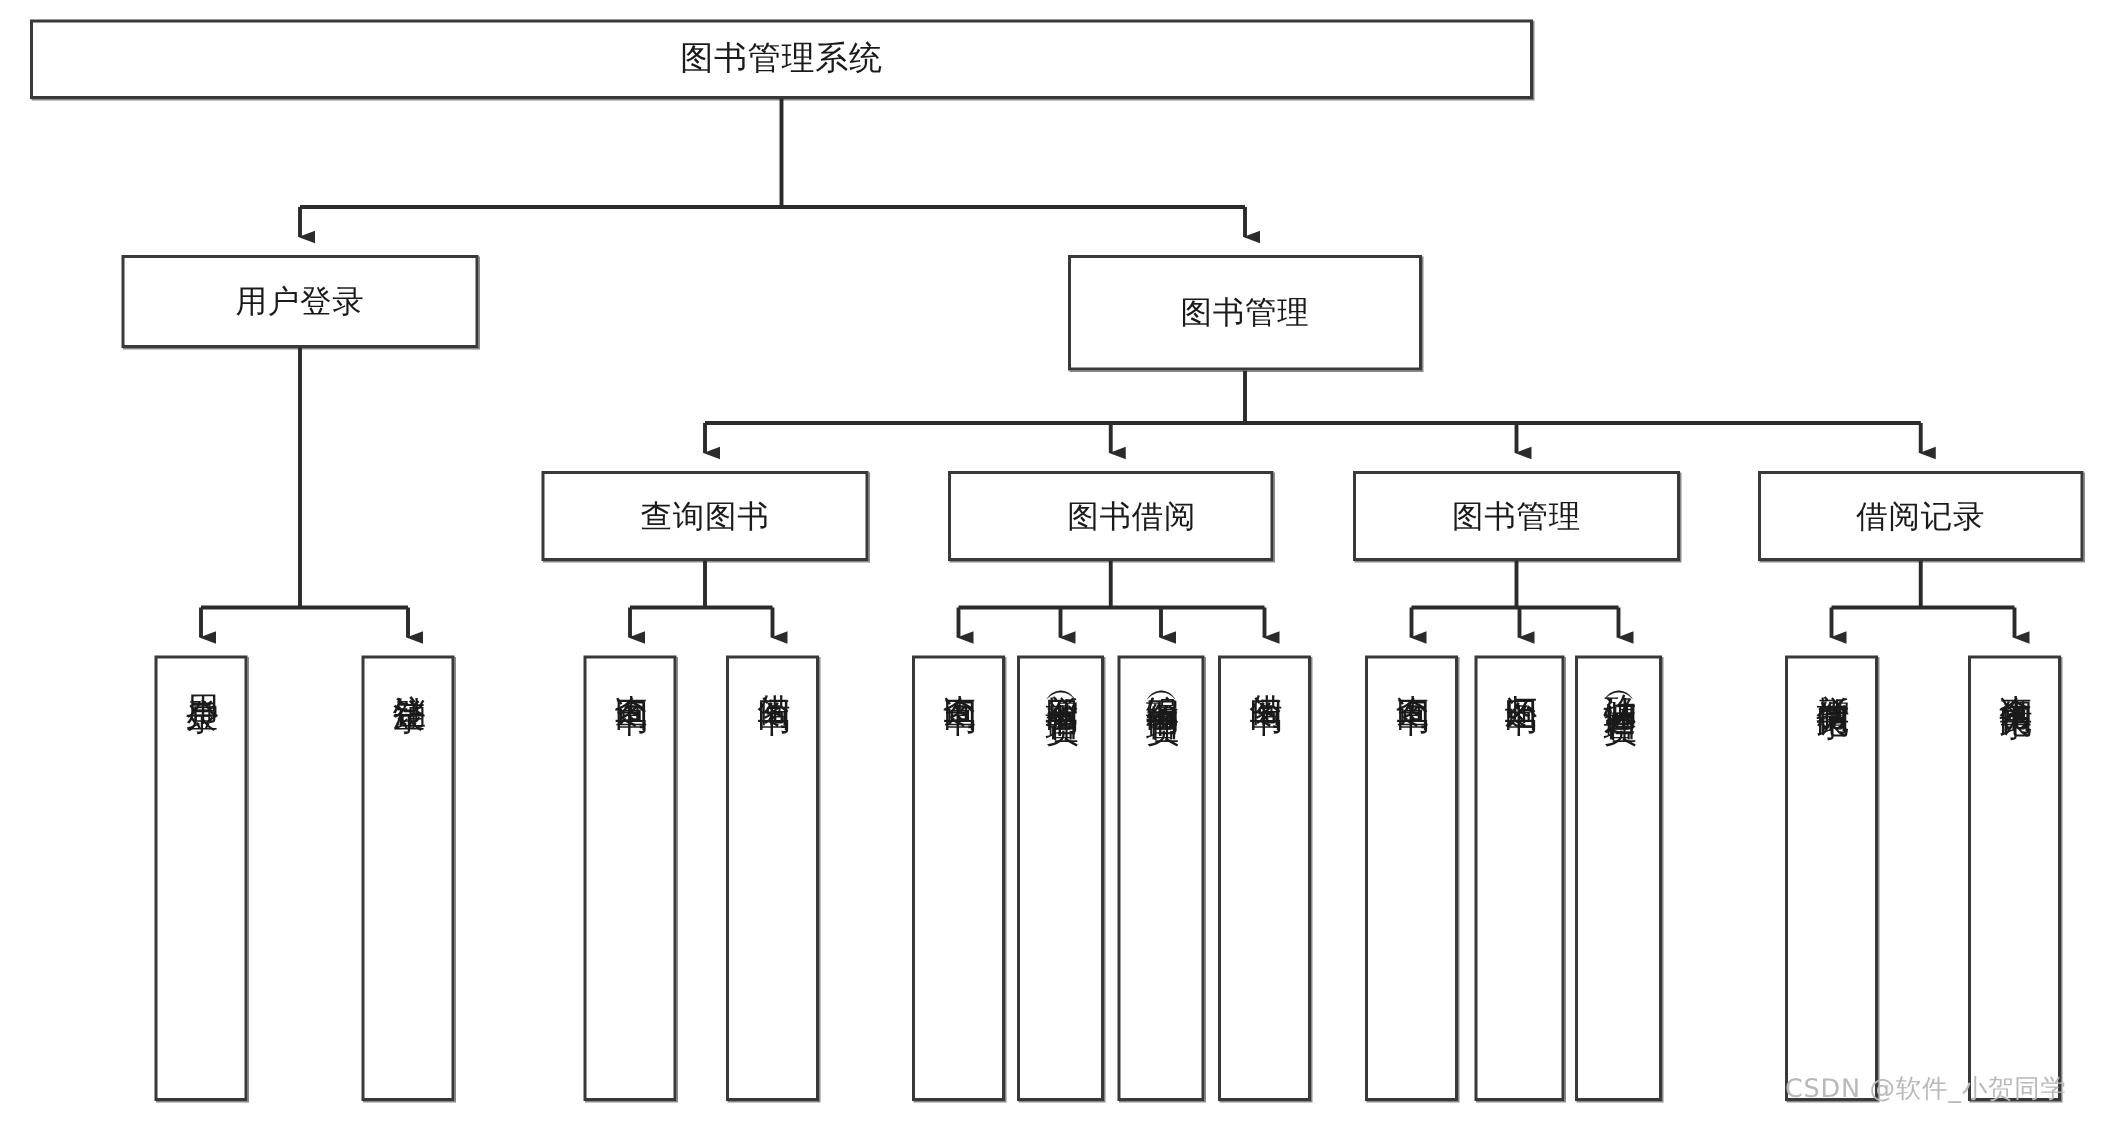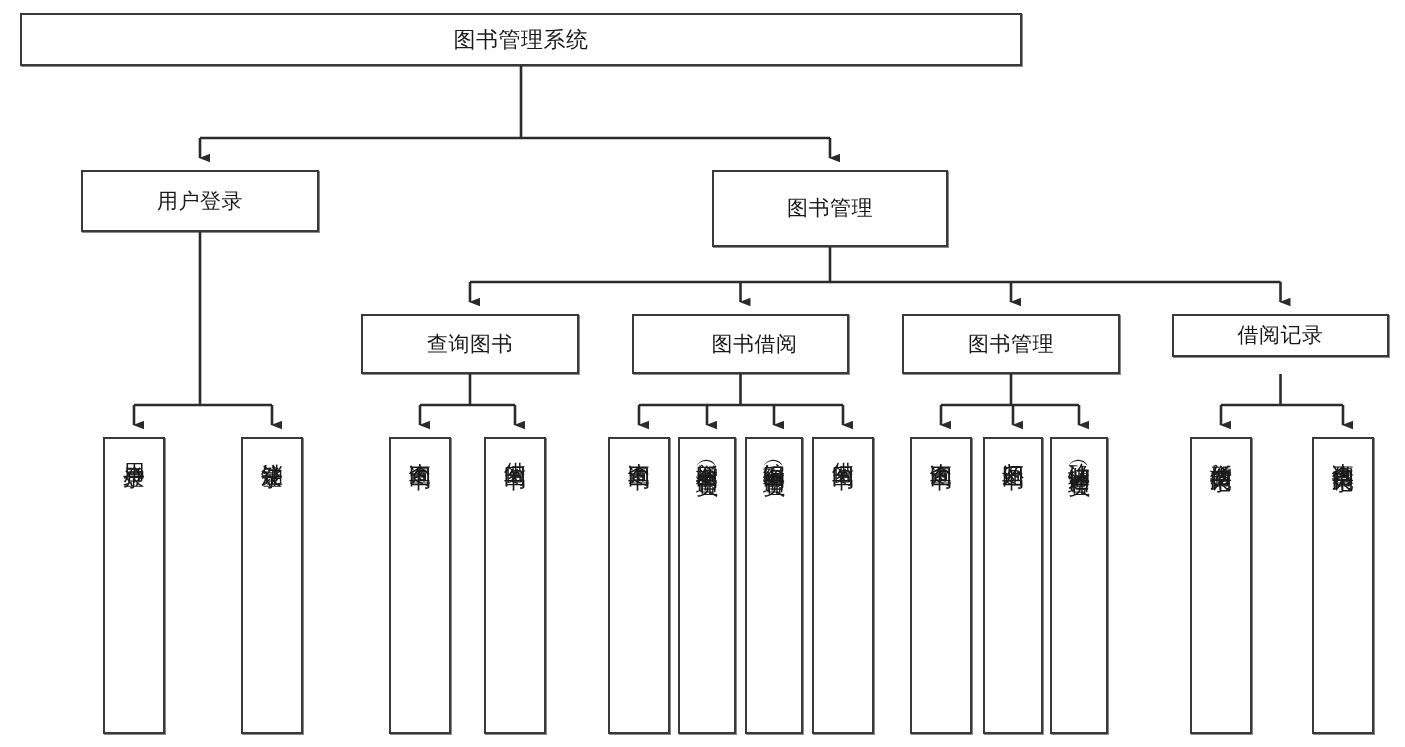--- a/index.html
+++ b/index.html
@@ -124,21 +124,21 @@
       </div>
       <div class="node horizontal" style="left: 361px; top: 314px; width: 218px; height: 60px;">
         <span class="node-label">查询图书</span>
       </div>
       <div class="node horizontal" style="left: 632px; top: 314px; width: 217px; height: 60px; padding-left: 28px;">
         <span class="node-label">图书借阅</span>
       </div>
       <div class="node horizontal" style="left: 902px; top: 314px; width: 218px; height: 60px;">
         <span class="node-label">图书管理</span>
       </div>
-      <div class="node horizontal" style="left: 1172px; top: 314px; width: 217px; height: 43px;">
+      <div class="node horizontal" style="left: 1172px; top: 314px; width: 217px; height: 60px;">
         <span class="node-label">借阅记录</span>
       </div>
       <div class="node vertical" style="left: 103px; top: 437px; width: 62px; height: 297px;">
         <span class="node-label">用户登录</span>
       </div>
       <div class="node vertical" style="left: 241px; top: 437px; width: 62px; height: 297px;">
         <span class="node-label">注销登录</span>
       </div>
       <div class="node vertical" style="left: 389px; top: 437px; width: 62px; height: 297px;">
         <span class="node-label">查询图书</span>
@@ -168,14 +168,15 @@
         <span class="node-label">确认归还（管理员）</span>
       </div>
       <div class="node vertical" style="left: 1190px; top: 437px; width: 62px; height: 297px;">
         <span class="node-label">新增借阅记录</span>
       </div>
       <div class="node vertical" style="left: 1312px; top: 437px; width: 62px; height: 297px;">
         <span class="node-label">查询借阅记录</span>
       </div>
     </div>
 
+  <div id="watermark">CSDN @软件_小贺同学</div>
 
 </div>
 
 </body></html>

